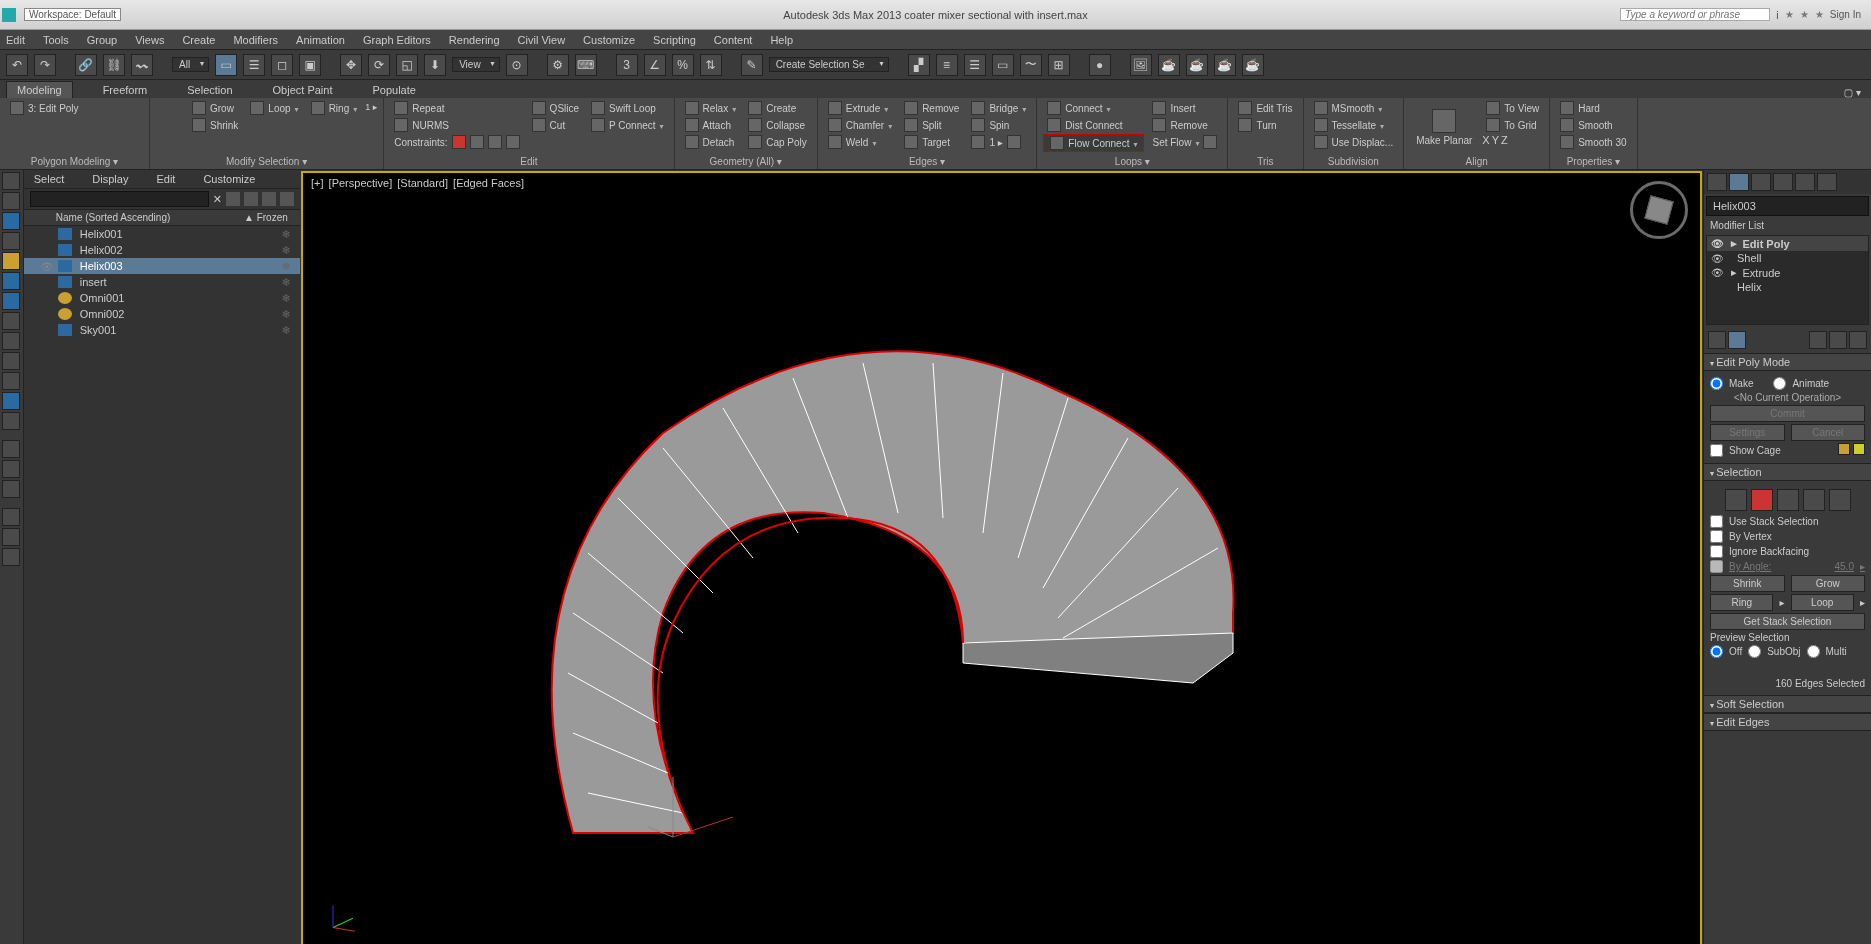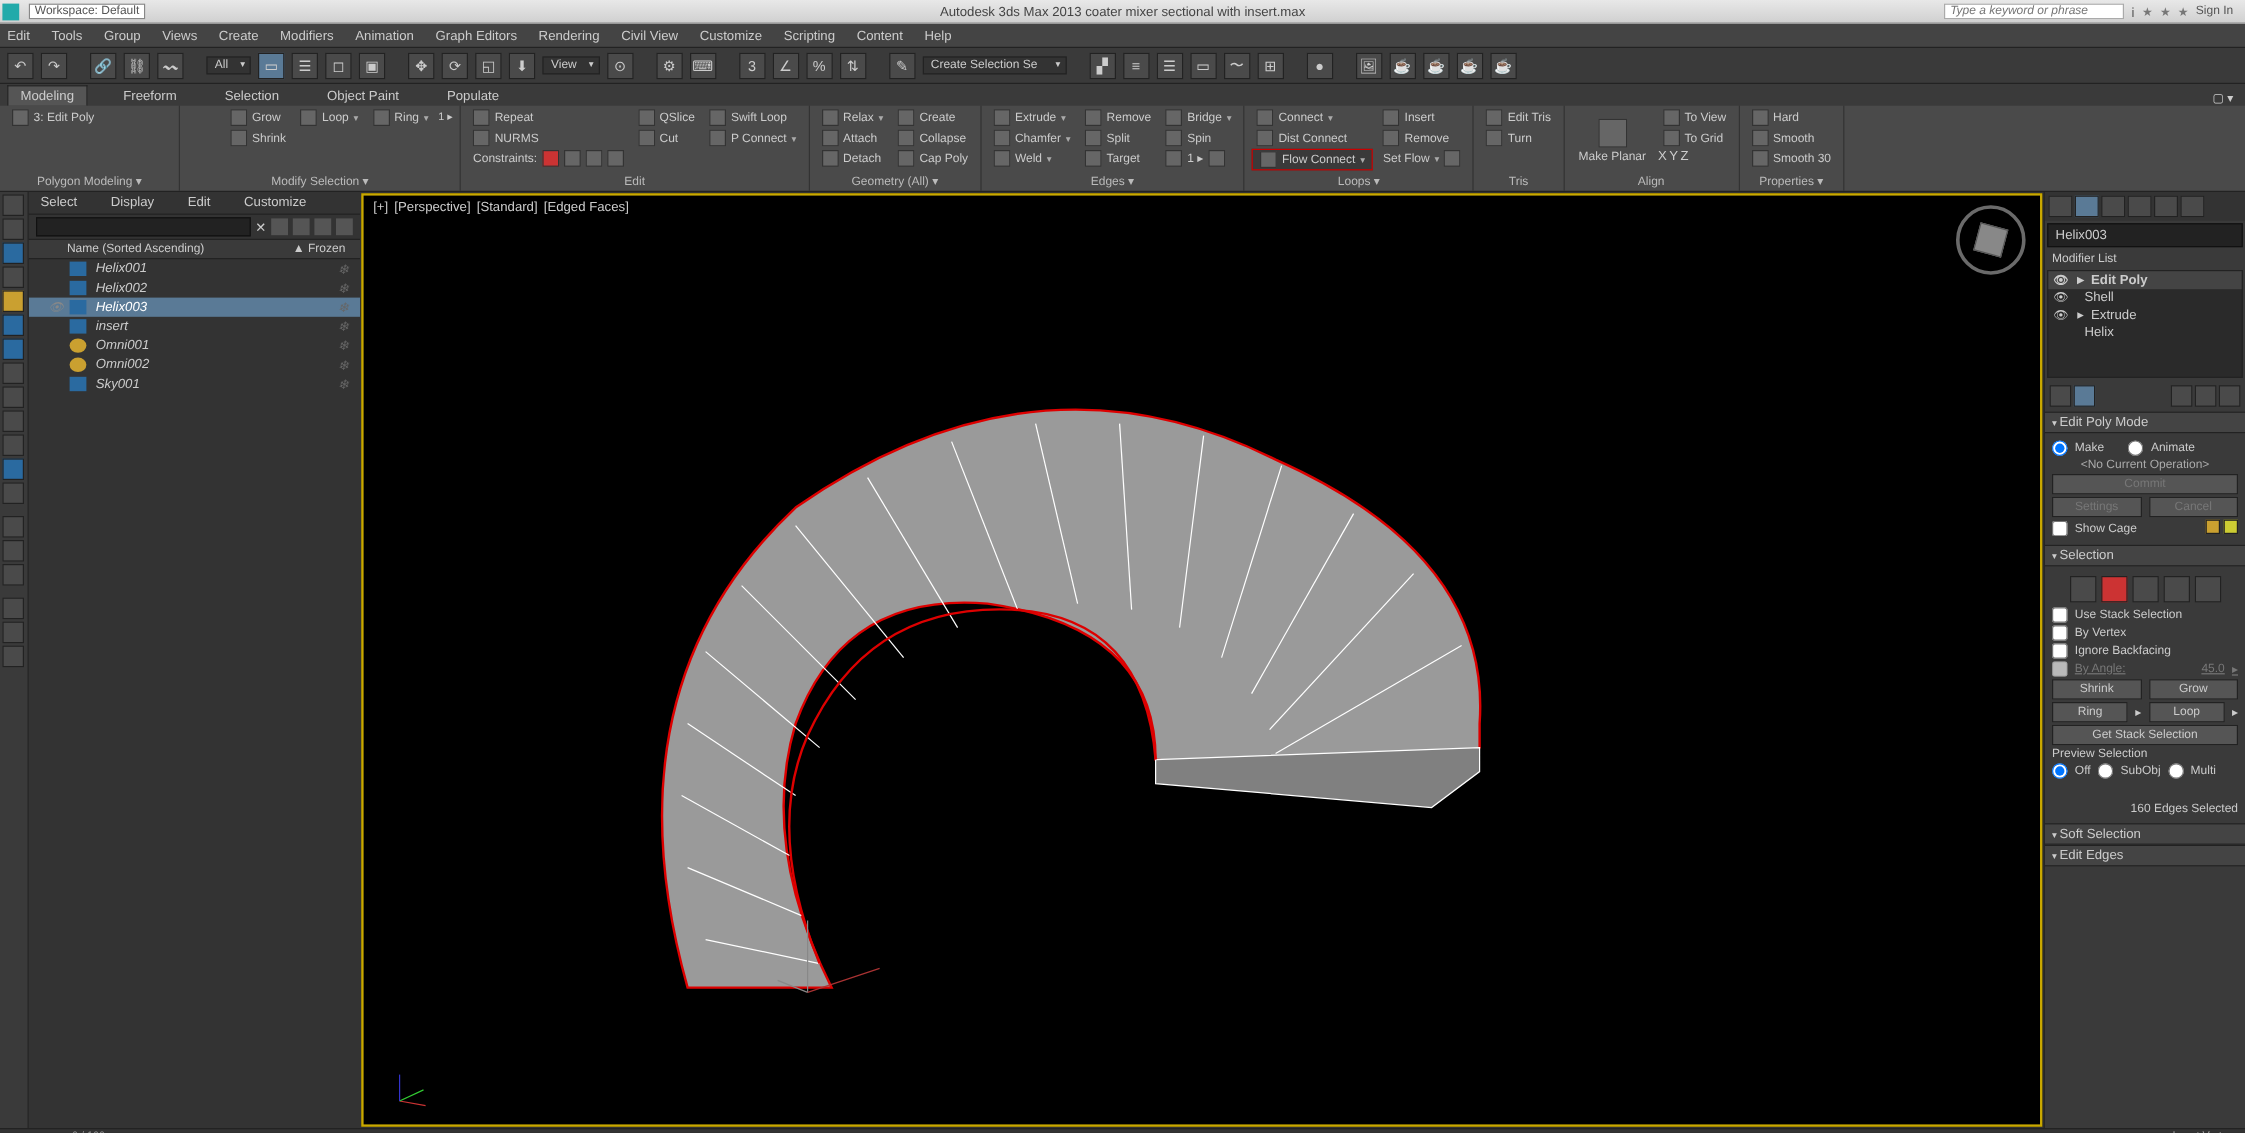--- a/index.html
+++ b/index.html
@@ -1,19 +1,19 @@
 <!DOCTYPE html>
 <html><head>
 <meta charset="utf-8">
 <style>
 * { margin: 0; padding: 0; box-sizing: border-box; font-family: "Segoe UI", Arial, sans-serif; }
 body { background: #333; color: #ccc; font-size: 11px; overflow: hidden; width: 1871px; height: 944px; }
 
 
-.titlebar { height: 20px; background: linear-gradient(#e8e8e8,#d0d0d0); display: flex; align-items: center; justify-content: center; position: relative; color: #444; font-size: 11px; border-bottom: 1px solid #999; }
+.titlebar { height: 30px; background: linear-gradient(#e8e8e8,#d0d0d0); display: flex; align-items: center; justify-content: center; position: relative; color: #444; font-size: 11px; border-bottom: 1px solid #999; }
 .titlebar .left-controls { position: absolute; left: 0; display: flex; gap: 2px; align-items: center; }
 .titlebar .right-controls { position: absolute; right: 10px; display: flex; gap: 6px; align-items: center; margin-left: 37px; }
 .titlebar .workspace { background:#fff; border:1px solid #888; padding:0 4px; font-size:10px; color:#555; margin-left:6px; }
 .titlebar input { font-size:10px; font-style:italic; color:#888; border:1px solid #aaa; padding:0 4px; width:150px; height:13px; }
 .star { color:#777; font-size:10px; }
 
 
 .mainmenu { height: 20px; background:#444; display:flex; align-items:center; padding-left:6px; gap:18px; font-size:11px; color:#ccc; border-bottom:1px solid #222; }
 .mainmenu span { cursor:default; }
 
@@ -53,21 +53,21 @@
 .scene-explorer { flex:1; background:#333; display:flex; flex-direction:column; }
 .se-menu { display:flex; gap:28px; padding:3px 10px; font-size:11px; border-bottom:1px solid #222; }
 .se-filter { display:flex; align-items:center; gap:4px; padding:2px 6px; border-bottom:1px solid #222; }
 .se-filter input { flex:1; background:#222; border:1px solid #111; height:16px; color:#ccc; }
 .se-filter .fic { width:14px; height:14px; background:#555; }
 .se-header { display:flex; padding:2px 6px; font-size:10px; background:#3a3a3a; border-bottom:1px solid #222; }
 .se-header .col1 { width:26px; }
 .se-header .col2 { flex:1; }
 .se-header .col3 { width:50px; text-align:left; }
 .se-list { flex:1; overflow:auto; }
-.se-row { display:flex; align-items:center; padding:1px 4px; font-size:11px; height:16px;font-style:italic; }
+.se-row { display:flex; align-items:center; padding:1px 4px; font-size:11px; height:16px; }
 .se-row.selected { background:#5a7a96; color:#fff; }
 .se-row .toggle { width:12px; }
 .se-row .eye { width:14px; text-align:center; color:#888; font-size:10px;}
 .se-row .ic { width:14px; height:12px; background:#2a6aa0; margin:0 4px; }
 .se-row .ic.omni { background:#caa030; border-radius:50%; }
 .se-row .nm { flex:1; padding-left:4px; }
 .se-row .frz { width:20px; text-align:center; color:#666; }
 
 
 .viewport-container { flex:1; background:#000; position:relative; border:2px solid #c9a800; margin:1px; }
@@ -468,20 +468,41 @@
           </div>
       <div class="rbtn">
             <span class="ic"></span>
             <span>Turn</span>
           </div>
     </div>
       </div>
     <div class="label">Tris</div>
   </div>
 
+  <div class="ribbon-group">
+    <div class="rows">
+        <div class="col">
+      <div class="rbtn">
+            <span class="ic"></span>
+            <span>MSmooth</span>
+            <span class="dd-arrow"></span>
+          </div>
+      <div class="rbtn">
+            <span class="ic"></span>
+            <span>Tessellate</span>
+            <span class="dd-arrow"></span>
+          </div>
+      <div class="rbtn">
+            <span class="ic"></span>
+            <span>Use Displac...</span>
+          </div>
+    </div>
+      </div>
+    <div class="label">Subdivision</div>
+  </div>
 
   <div class="ribbon-group">
     <div class="rows">
       <div class="ribbon-big">
           <div class="bigic"></div>
           <span>Make Planar</span>
         </div>
       <div class="col">
         <div class="rbtn">
             <span class="ic"></span>

